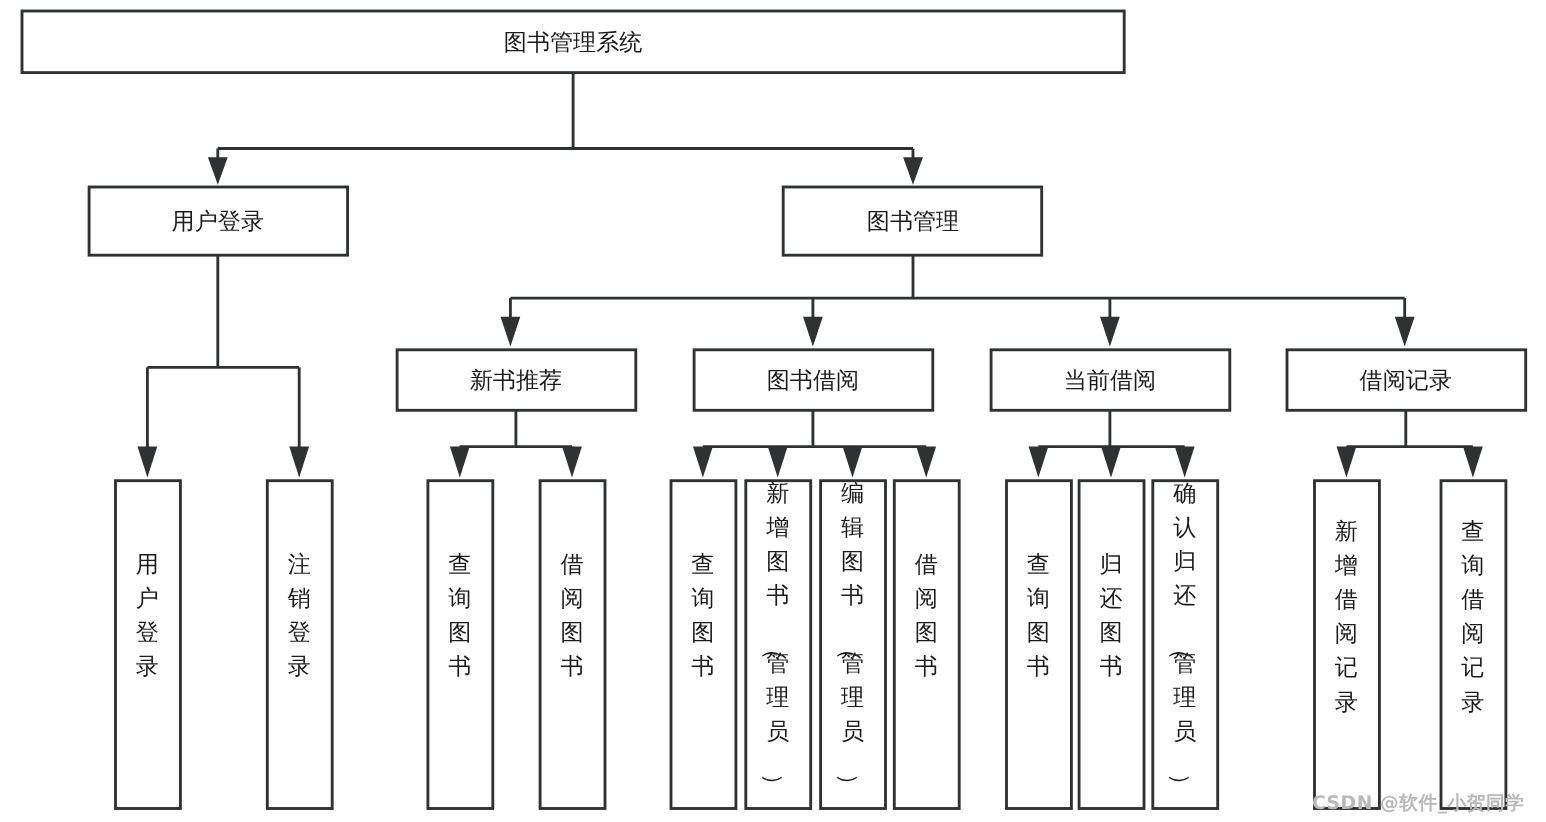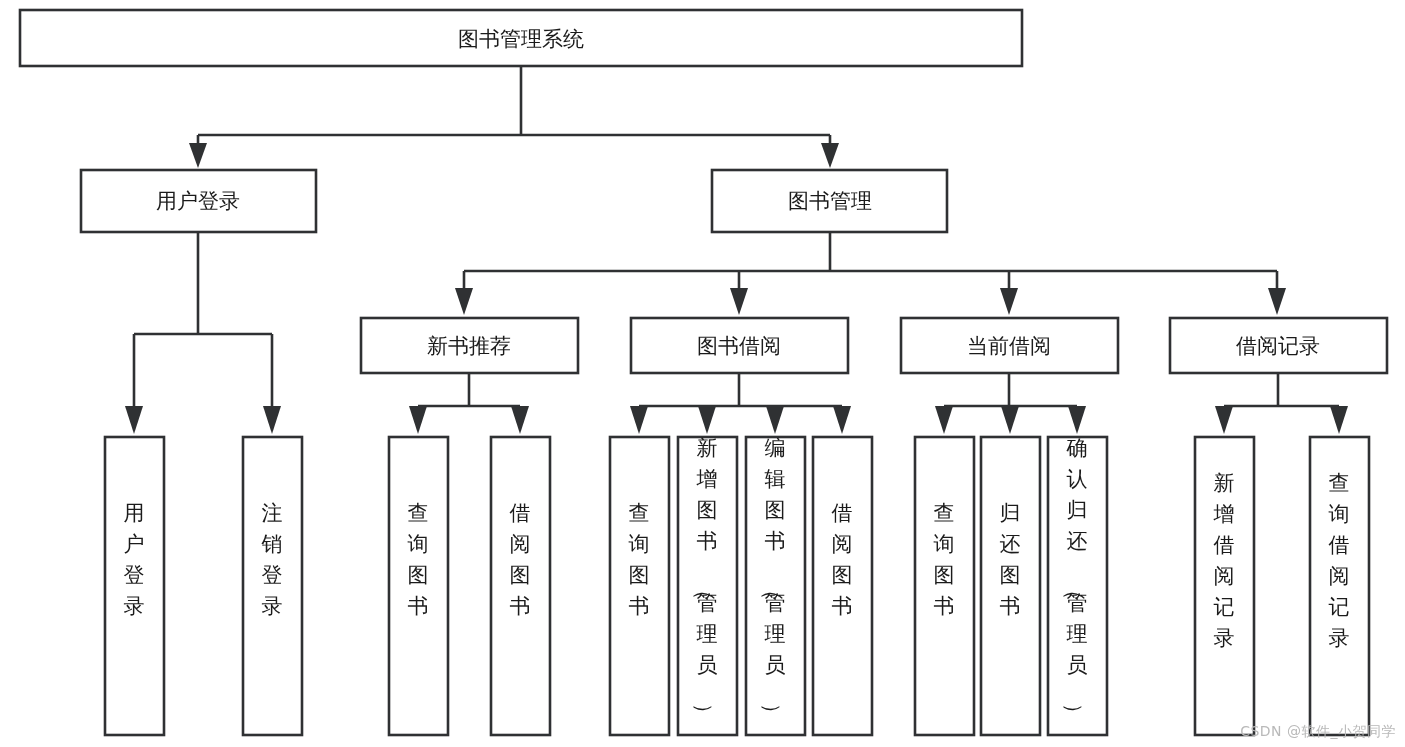--- a/index.html
+++ b/index.html
@@ -49,28 +49,29 @@
     dominant-baseline: middle;
   }
   .node-label-v {
     font-family: "DejaVu Sans", "Liberation Sans", sans-serif;
     font-size: 21px;
     fill: #1b1b1b;
     text-anchor: middle;
   }
   .watermark {
     position: absolute;
-    right: 9px;
+    right: 19px;
     bottom: 6px;
     font-family: "DejaVu Sans", "Liberation Sans", sans-serif;
-    font-size: 14px;
+    font-size: 17px;
     color: #b9b9b9;
     letter-spacing: 0.5px;
     white-space: nowrap;
     user-select: none;
+    font-weight: bold;
   }
 </style>
 </head>
 <body>
 
 <div id="diagram-root">
 
   <svg id="flow" viewBox="0 0 1405 747">
 
     <g>

